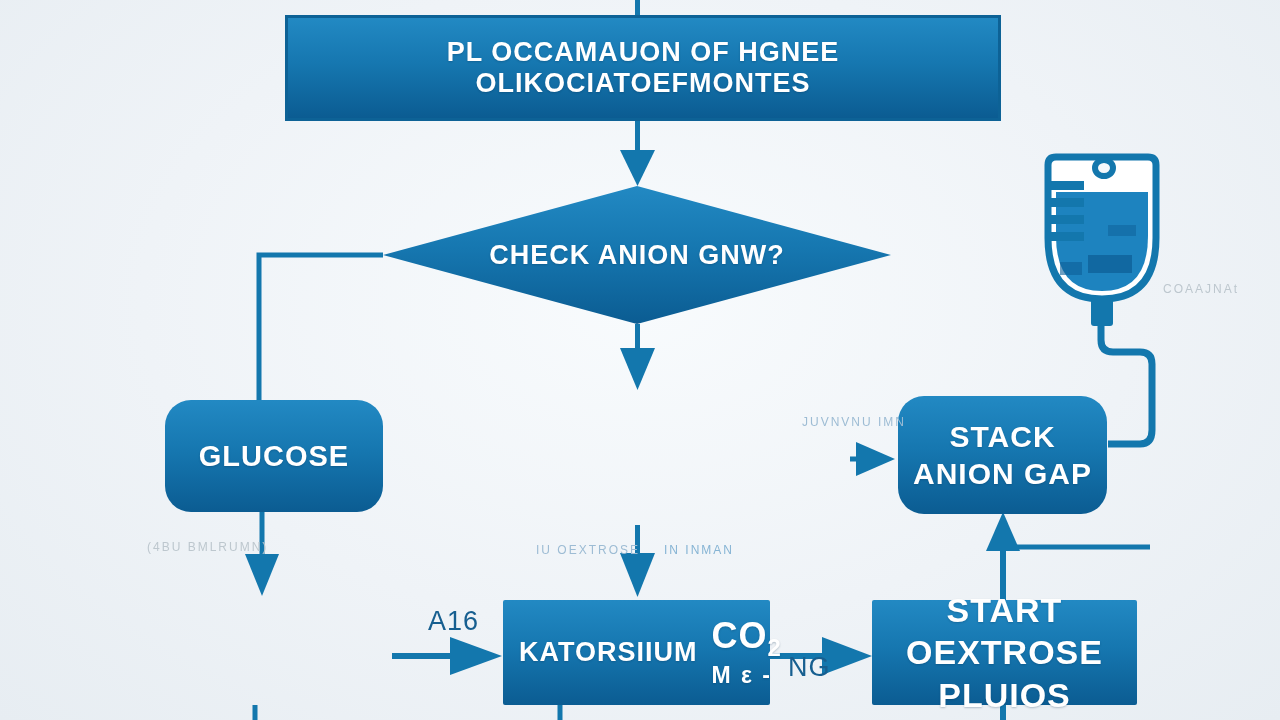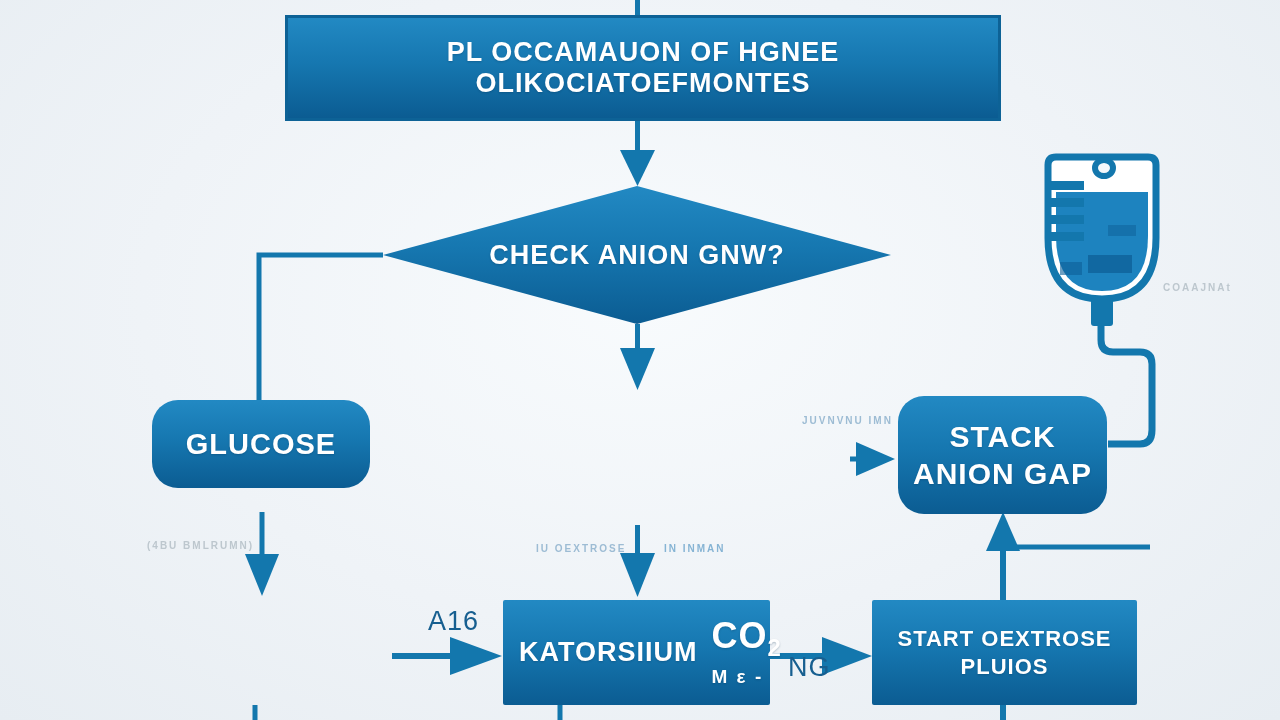--- a/index.html
+++ b/index.html
@@ -15,34 +15,34 @@
     background:linear-gradient(180deg,#2289c3 0%, #1677b0 45%, #0b5c92 100%);
     text-shadow:0 1px 2px rgba(0,40,70,.25);
     letter-spacing:1px;
   }
   .process-box{border:3px solid #0d6296;}
   .rounded-box{border-radius:26px;}
   .rect-box{border-radius:2px;}
   .diamond{clip-path:polygon(50% 0, 100% 50%, 50% 100%, 0 50%);}
   .title-box{left:285px;top:15px;width:710px;height:100px;font-size:27px;}
   .diamond1{left:383px;top:186px;width:508px;height:138px;font-size:27px;}
-  .glucose{left:152px;top:400px;width:218px;height:88px;font-size:29px;}
+  .glucose{left:165px;top:400px;width:218px;height:112px;font-size:29px;}
   .diamond2{left:428px;top:393px;width:422px;height:132px;font-size:28px;}
   .stack{left:898px;top:396px;width:209px;height:118px;font-size:30px;line-height:1.25;}
   .start{left:132px;top:600px;width:260px;height:105px;font-size:29px;}
   .kato{left:503px;top:600px;width:267px;height:105px;font-size:27px;justify-content:flex-start;padding:0 10px 0 16px;box-sizing:border-box;}
   .kato .formula{margin-left:14px;text-align:left;line-height:1.05;}
   .kato .co{font-size:36px;}
   .kato .co sub{font-size:24px;}
-  .kato .m-line{font-size:19px;letter-spacing:2px;}
-  .dextrose{left:872px;top:600px;width:265px;height:105px;font-size:22px;line-height:1.25;}
+  .kato .m-line{font-size:23px;letter-spacing:2px;}
+  .dextrose{left:872px;top:600px;width:265px;height:105px;font-size:34px;line-height:1.25;}
   .edge-label{position:absolute;font-weight:normal;color:#175f90;font-size:27px;letter-spacing:1px;}
   .label-a16{left:428px;top:606px;}
   .label-ng{left:788px;top:606px;margin-top:46px;}
-  .faint{position:absolute;font-weight:bold;font-size:10px;letter-spacing:2px;}
+  .faint{position:absolute;font-weight:normal;font-size:12px;letter-spacing:2px;}
   .faint-gray{color:#bdc7ce;}
   .faint-blue{color:#9dbcd4;}
   .note-glucose{left:147px;top:540px;}
   .note-d2-right{left:802px;top:415px;}
   .note-d2-left{left:536px;top:543px;}
   .note-d2-dright{left:664px;top:543px;color:#86b4d4;}
   .note-iv{left:1163px;top:282px;}
 </style>
 </head>
 <body>

